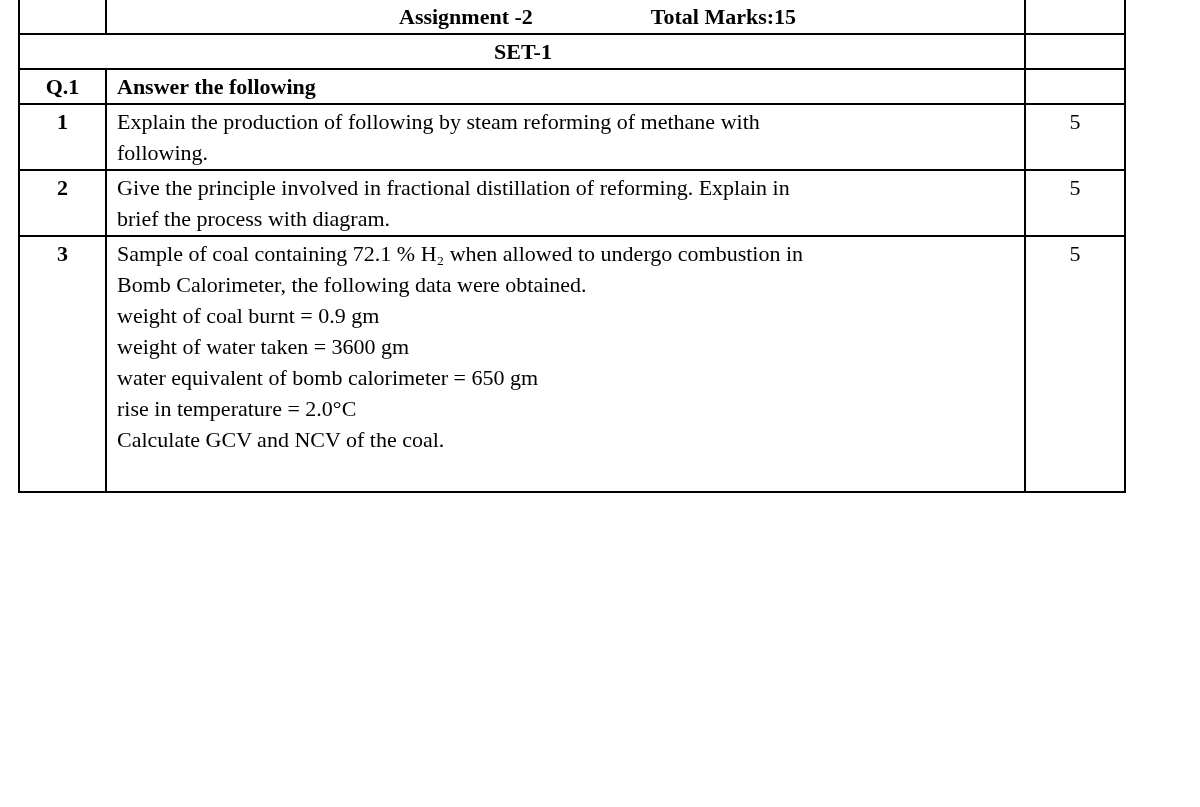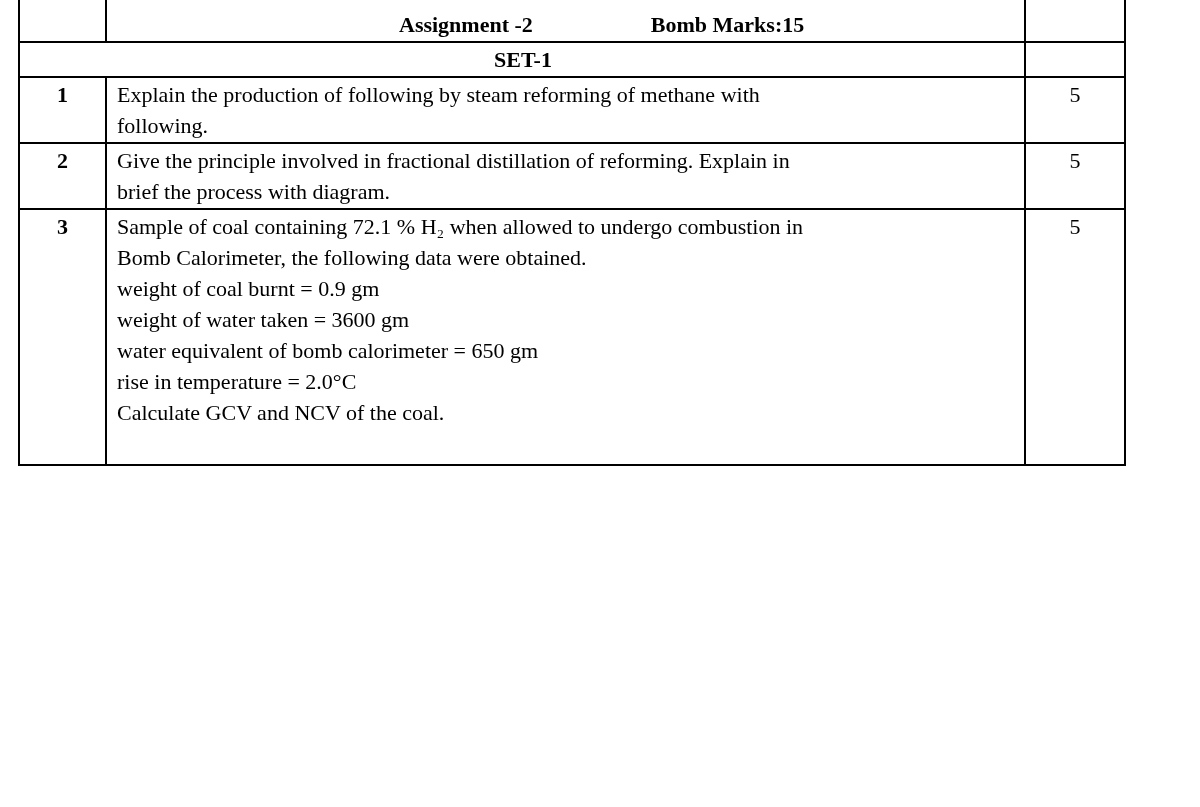--- a/index.html
+++ b/index.html
@@ -21,21 +21,21 @@
     table-layout: fixed;
   }
   td {
     border: 2px solid #000000;
     vertical-align: top;
     font-size: 22px;
     line-height: 31px;
     padding: 1px 10px;
     overflow: hidden;
   }
-  .bold { font-weight: bold; margin-top: 8px; }
+  .bold { font-weight: bold; }
   td.num-cell { text-align: center; font-weight: bold; padding-left: 2px; padding-right: 2px; }
   td.marks-cell { text-align: center; padding-left: 2px; padding-right: 2px; }
   tr.header-row td { height: 31px; }
   .header-flex { display: flex; padding-left: 282px; gap: 118px; white-space: nowrap; }
   tr.set-row td { height: 33px; }
   td.set-cell { text-align: center; font-weight: bold; padding-left: 12px; }
   tr.qhead-row td { height: 35px; }
   tr.body-row-1 td, tr.body-row-2 td { height: 65px; }
   tr.body-row-3 td { height: 256px; }
   .line { display: block; }
@@ -49,31 +49,36 @@
     <col style="width:919px">
     <col style="width:100px">
   </colgroup>
 
   <tbody>
       <tr class="header-row">
     <td></td>
     <td>
       <div class="header-flex">
         <span class="bold">Assignment -2</span>
-        <span class="bold">Bomb Marks:15</span>
+        <span class="bold">Total Marks:15</span>
       </div>
     </td>
     <td></td>
   </tr>
 
   <tr class="set-row">
     <td colspan="2" class="set-cell">SET-1</td>
     <td></td>
   </tr>
 
+  <tr class="qhead-row">
+    <td class="num-cell">Q.1</td>
+    <td class="bold">Answer the following</td>
+    <td></td>
+  </tr>
 
   <tr class="body-row-1">
     <td class="num-cell">1</td>
     <td>
       <span class="line">Explain the production of following by steam reforming of methane with</span>
       <span class="line">following.</span>
     </td>
     <td class="marks-cell">5</td>
   </tr>
 

